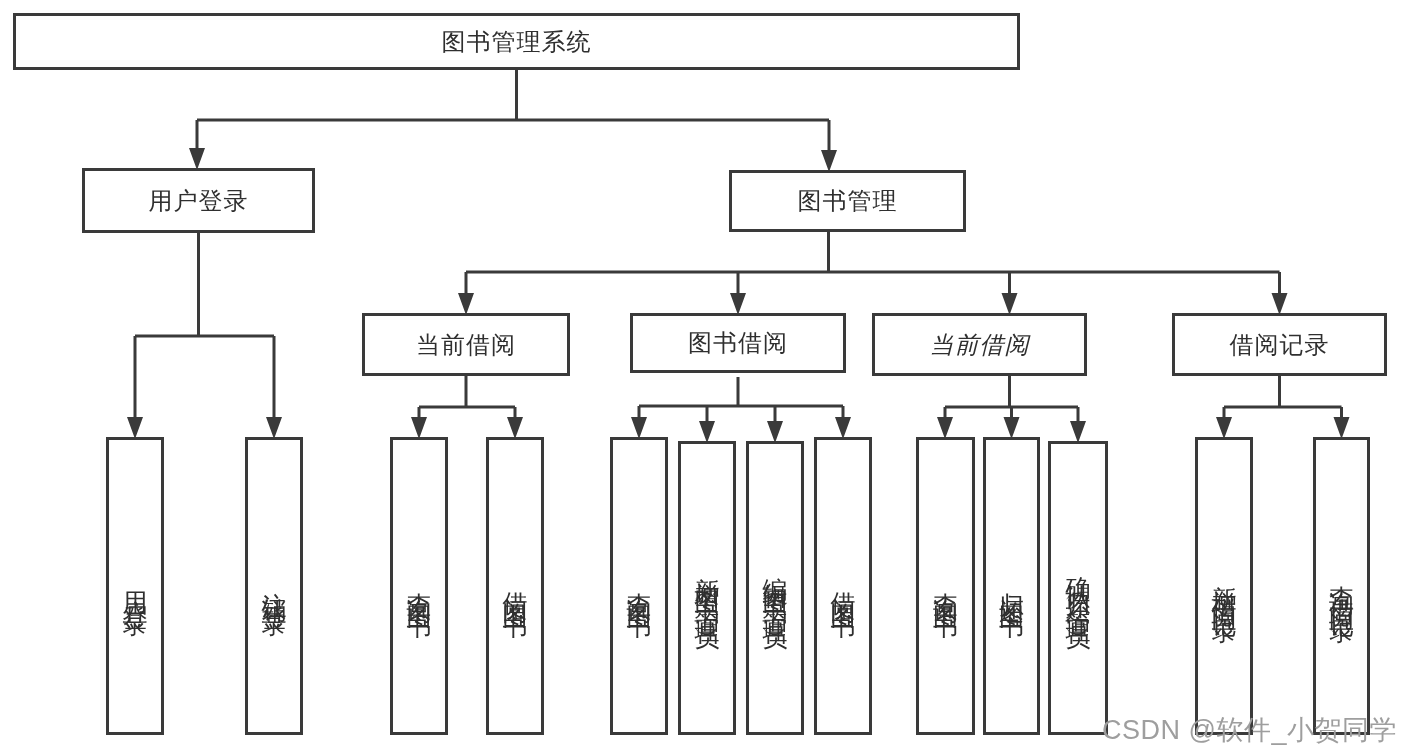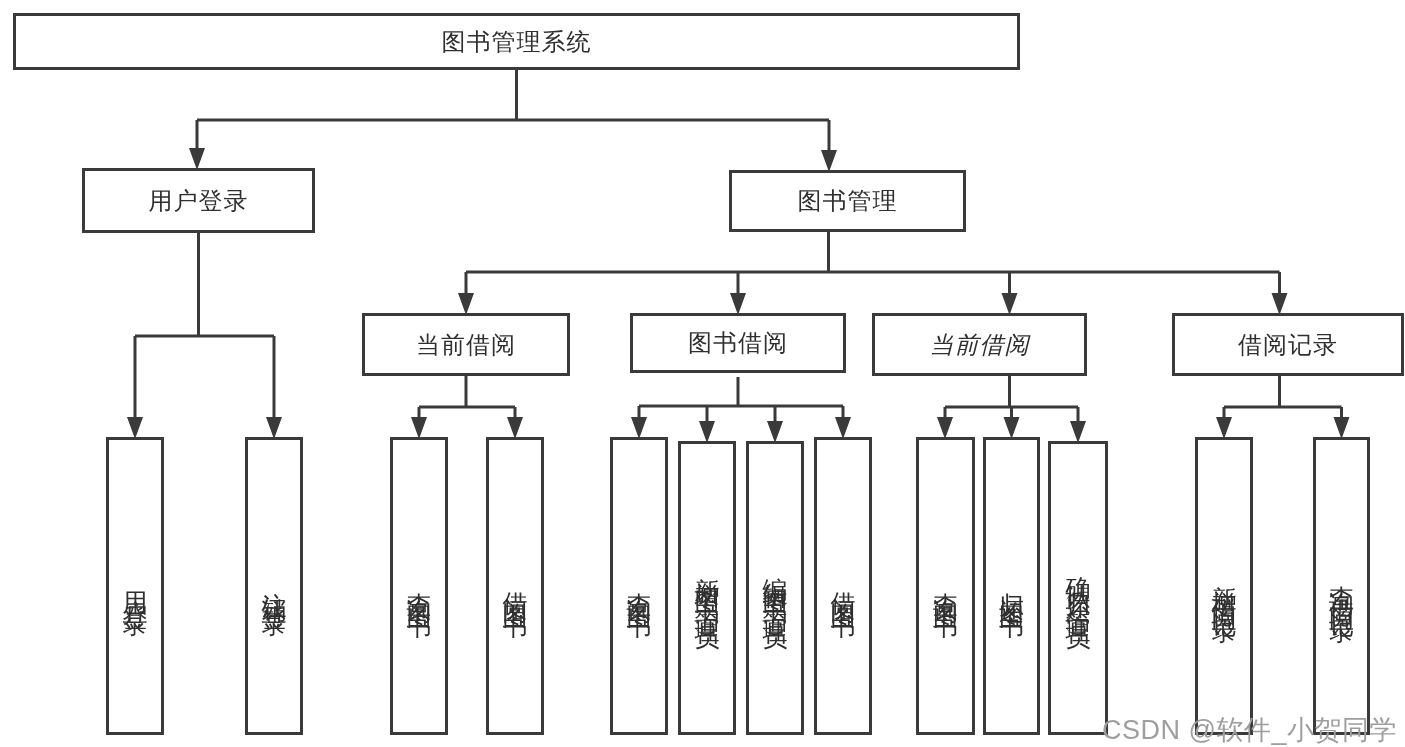--- a/index.html
+++ b/index.html
@@ -28,21 +28,21 @@
     font-size:25px;letter-spacing:7px;line-height:1;
     white-space:nowrap;
   }
   
   .n-root{left:13px;top:13px;width:1007px;height:57px;}
   .n-user-login{left:82px;top:168px;width:233px;height:65px;}
   .n-book-mgmt{left:710px;top:170px;width:237px;height:62px;margin-left:19px;}
   .n-new-books{left:362px;top:313px;width:208px;height:63px;}
   .n-borrow{left:630px;top:313px;width:216px;height:60px;}
   .n-current{left:872px;top:313px;width:215px;height:63px;font-style:italic;}
-  .n-records{left:1172px;top:313px;width:232px;height:63px;}
+  .n-records{left:1172px;top:313px;width:215px;height:63px;}
   .lf-a1{left:106px;top:437px;width:58px;height:298px;}
   .lf-a2{left:245px;top:437px;width:58px;height:298px;}
   .lf-b1{left:390px;top:437px;width:58px;height:298px;}
   .lf-b2{left:486px;top:437px;width:58px;height:298px;}
   .lf-c1{left:610px;top:437px;width:58px;height:298px;}
   .lf-c2{left:678px;top:441px;width:58px;height:294px;}
   .lf-c3{left:746px;top:441px;width:58px;height:294px;}
   .lf-c4{left:814px;top:437px;width:58px;height:298px;}
   .lf-d1{left:916px;top:437px;width:59px;height:298px;}
   .lf-d2{left:983px;top:437px;width:57px;height:298px;}

